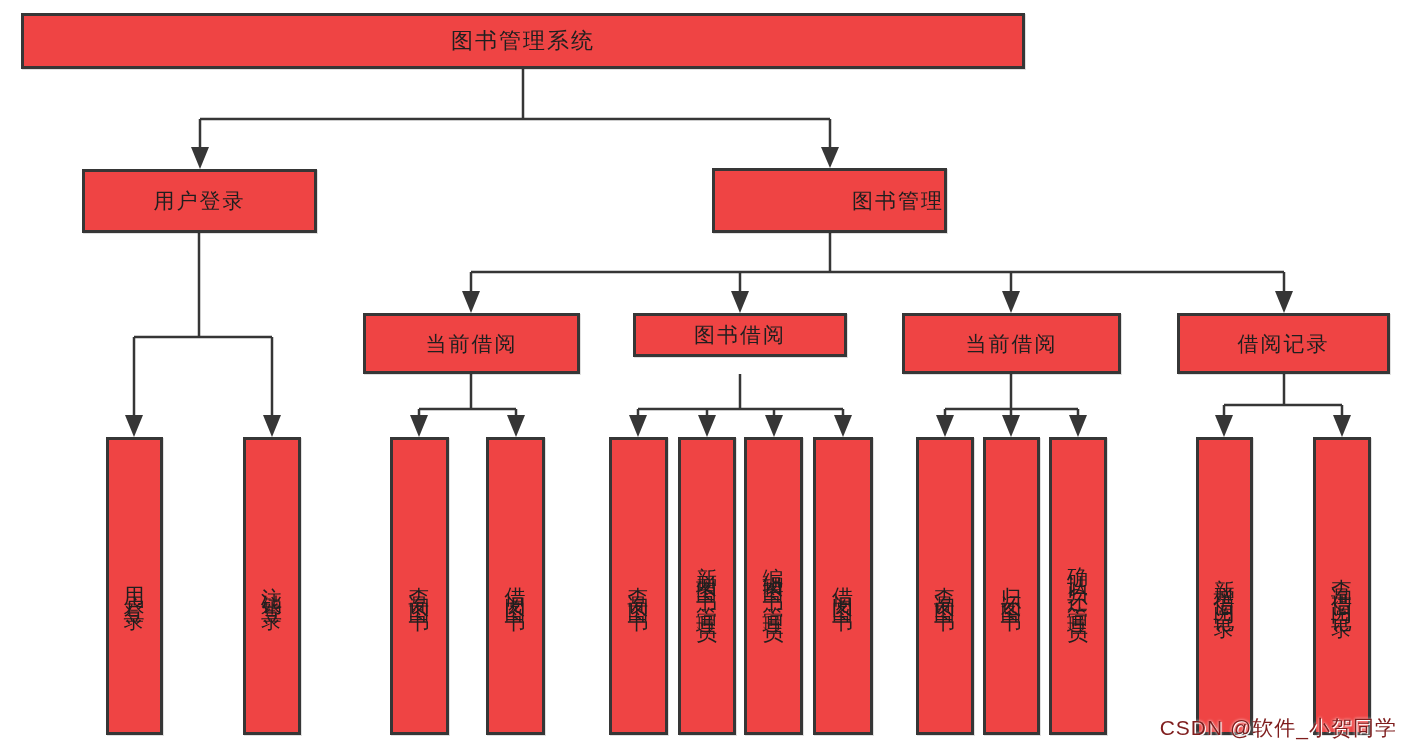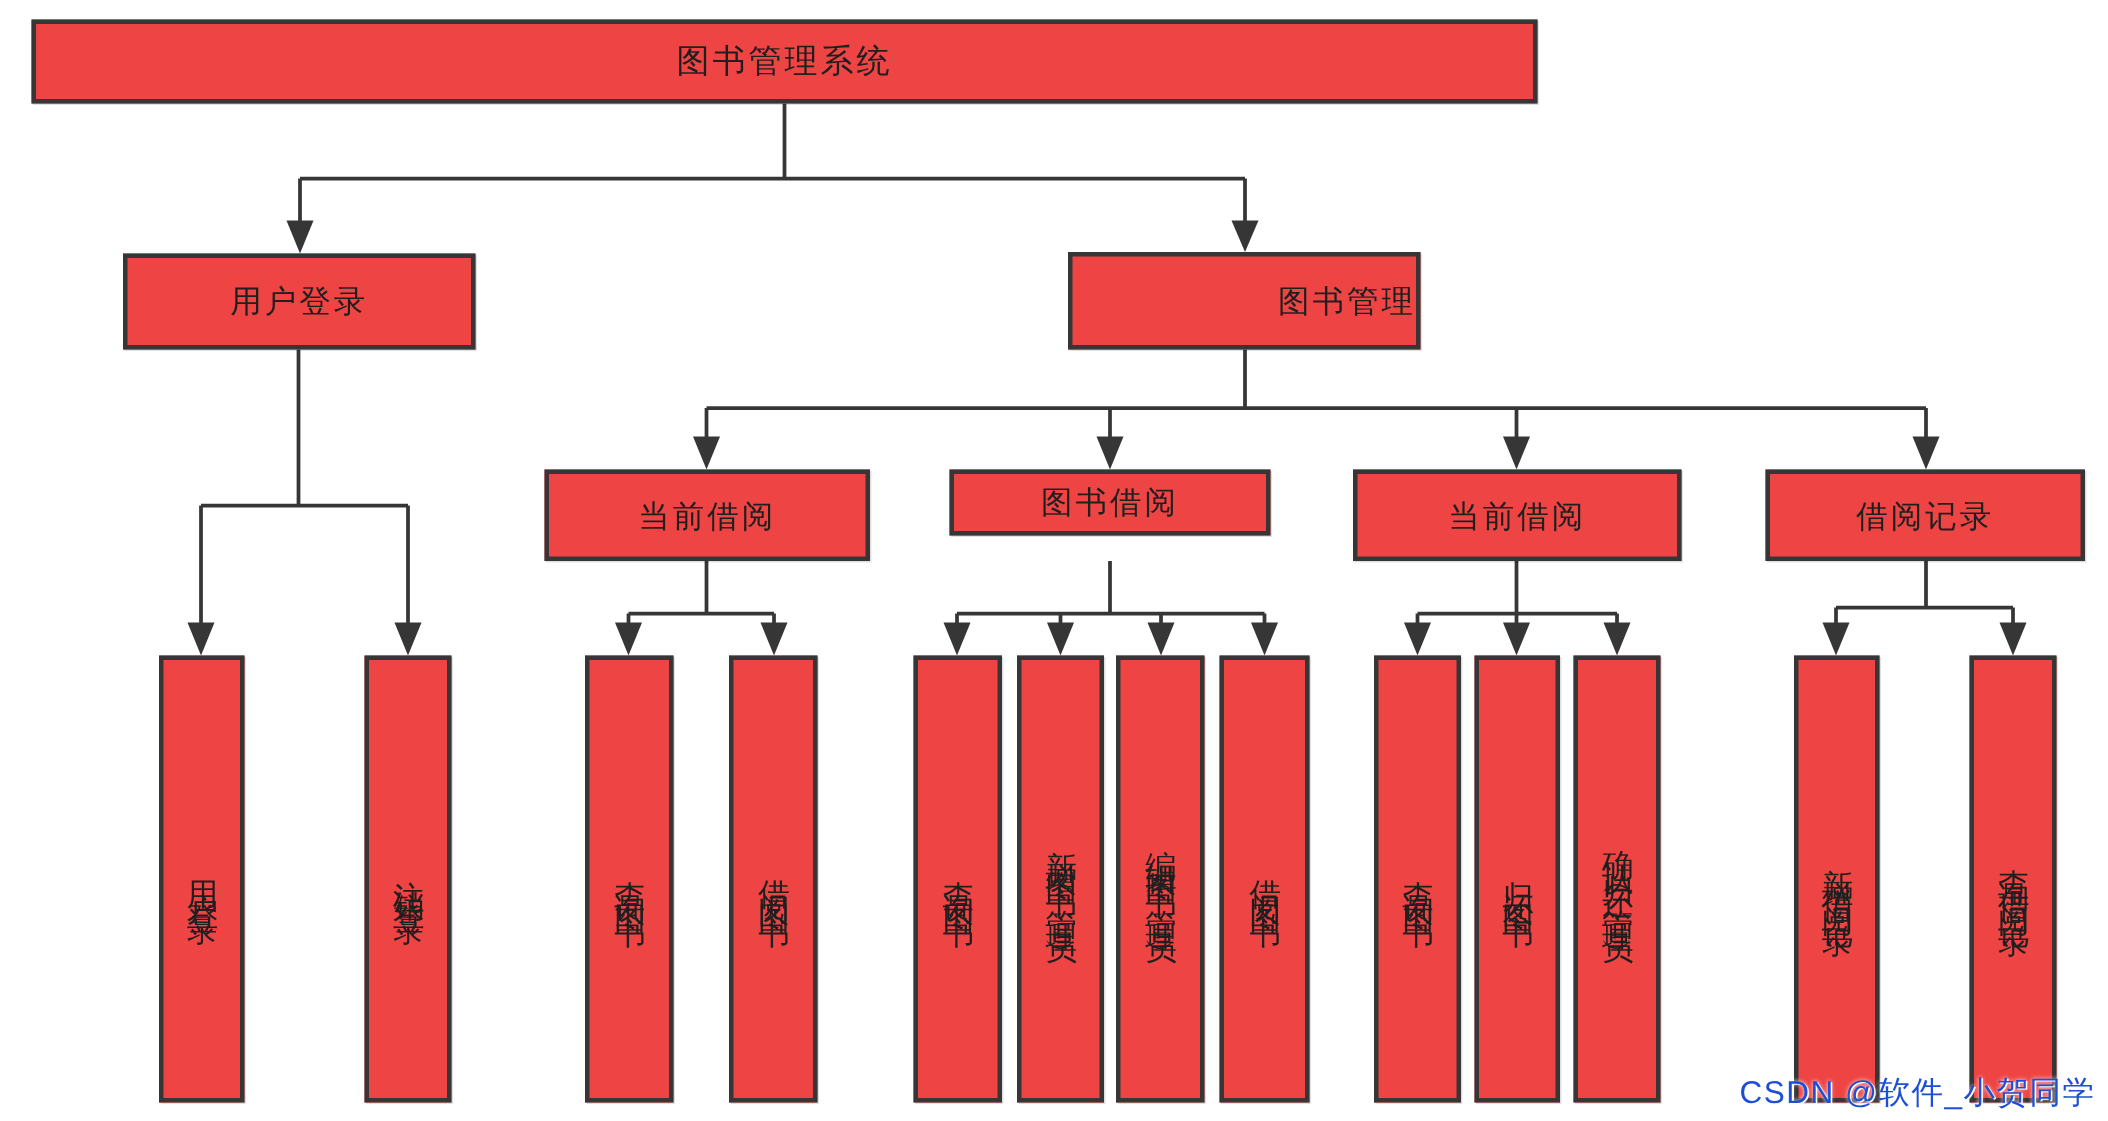--- a/index.html
+++ b/index.html
@@ -41,21 +41,21 @@
     letter-spacing: 8px;
     line-height: 1;
     white-space: nowrap;
   }
   .watermark {
     position: absolute;
     right: 8px;
     bottom: 5px;
     font-size: 21px;
     letter-spacing: 1px;
-    color: #1d4ed8;
+    color: #7f1d1d;
     text-shadow: 0 0 3px #ffffff, 1px 1px 0 #ffffff;
     z-index: 10;
     white-space: nowrap;
   }
 </style>
 </head>
 <body>
 
 <div class="stage">
 

